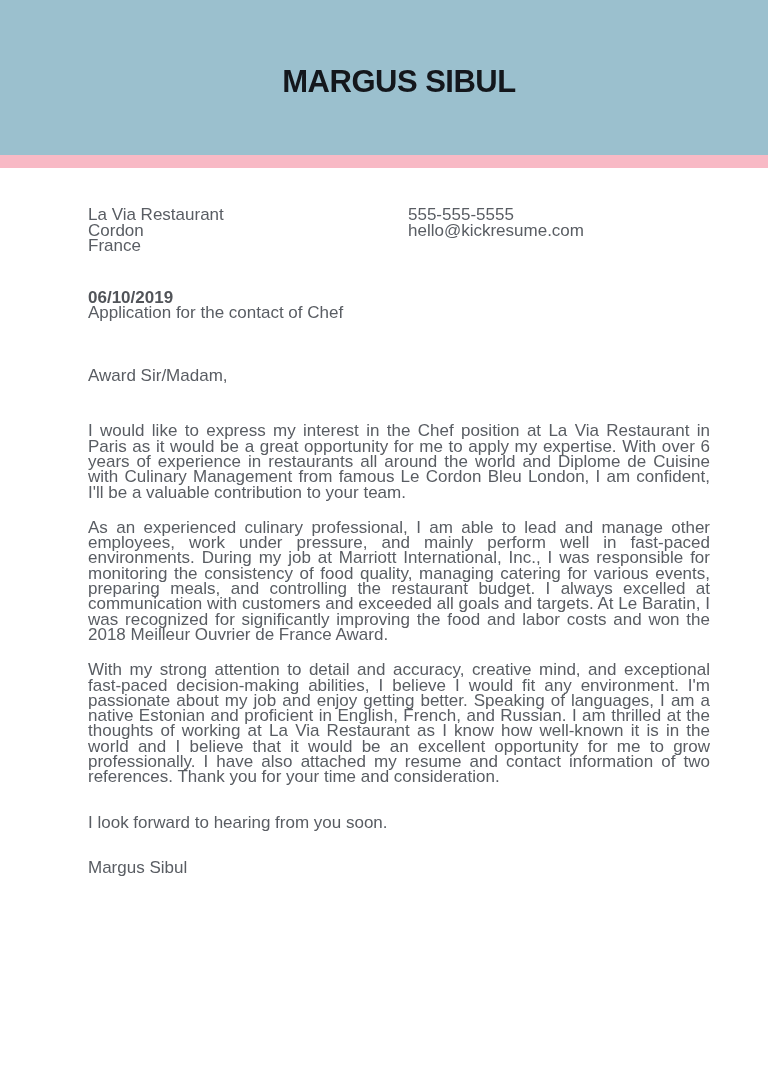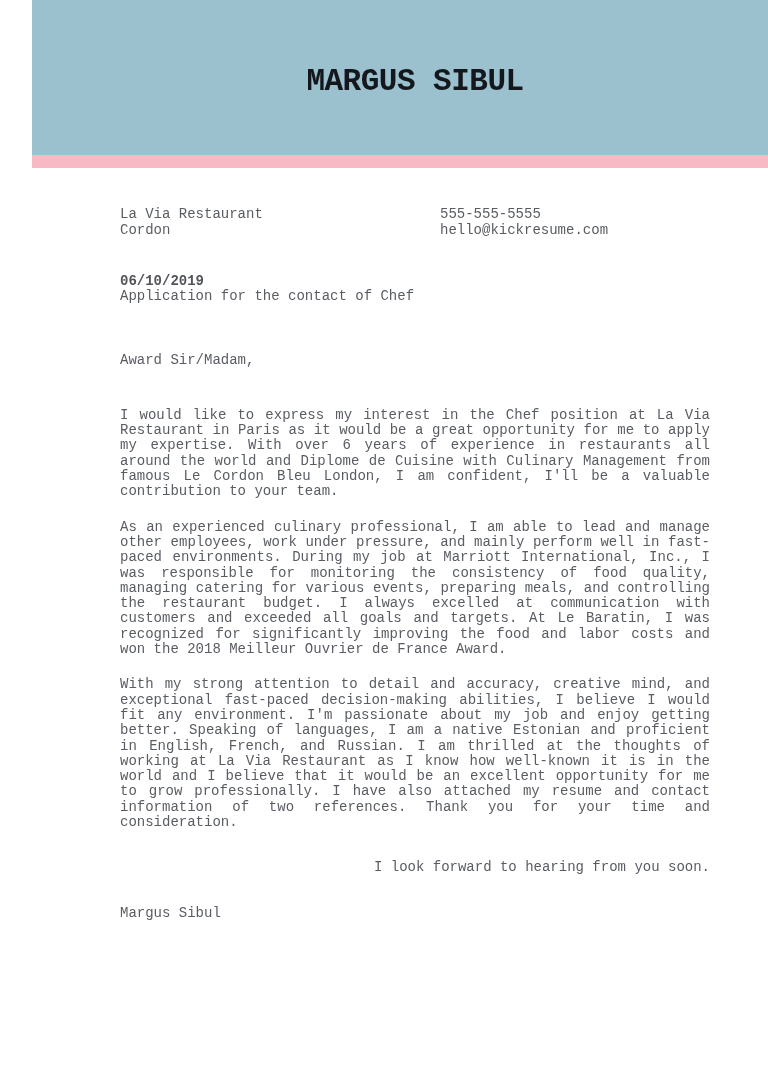--- a/index.html
+++ b/index.html
@@ -3,24 +3,23 @@
 <meta charset="utf-8">
 <style>
   * { margin: 0; padding: 0; box-sizing: border-box; }
   html, body { background: #ffffff; }
   .page {
     position: relative;
     width: 768px;
     height: 1087px;
     margin: 0 auto;
     background: #ffffff;
-    font-family: Liberation Mono, monospace;
+    font-family: Liberation Sans, sans-serif;
     color: #595d63;
     overflow: hidden;
-    padding-left: 32px;
   }
   .header-band {
     height: 155px;
     background: #9bc0ce;
     display: flex;
     align-items: center;
   }
   .header-inner {
     width: 100%;
     padding-left: 88px;
@@ -33,38 +32,38 @@
     letter-spacing: -0.5px;
     color: #14171c;
     margin-top: 8px;
   }
   .accent-stripe {
     height: 13px;
     background: #f8b9c5;
   }
   .letter-body {
     padding: 39px 58px 0 88px;
-    font-size: 14px;
+    font-size: 17px;
     line-height: 15.3px;
   }
   .contact-row {
     display: flex;
   }
   .recipient-block { width: 320px; }
   .sender-contact-block { flex: 1; }
   .contact-line { line-height: 15.5px; }
   .date-subject-block { margin-top: 36px; }
   .date-line { font-weight: 700; color: #515459; }
   .salutation { margin-top: 48px; }
   .body-paragraph {
     margin-top: 20px;
     text-align: justify;
   }
   .body-paragraph.first { margin-top: 40px; }
-  .closing-line { margin-top: 30px; text-align: right; }
+  .closing-line { margin-top: 30px; }
   .signoff { margin-top: 46px; }
   .signature { margin-top: 30px; }
 </style>
 </head>
 <body>
 
 <div class="page">
 
   <header class="header-band">
     <div class="header-inner">
@@ -73,20 +72,21 @@
   </header>
 
   <div class="accent-stripe"></div>
 
   <main class="letter-body">
 
     <section class="contact-row">
       <div class="recipient-block">
         <div class="contact-line">La Via Restaurant</div>
         <div class="contact-line">Cordon</div>
+        <div class="contact-line">France</div>
       </div>
       <div class="sender-contact-block">
         <div class="contact-line">555-555-5555</div>
         <div class="contact-line">hello@kickresume.com</div>
       </div>
     </section>
 
     <section class="date-subject-block">
       <div class="date-line">06/10/2019</div>
       <div class="subject-line">Application for the contact of Chef</div>

